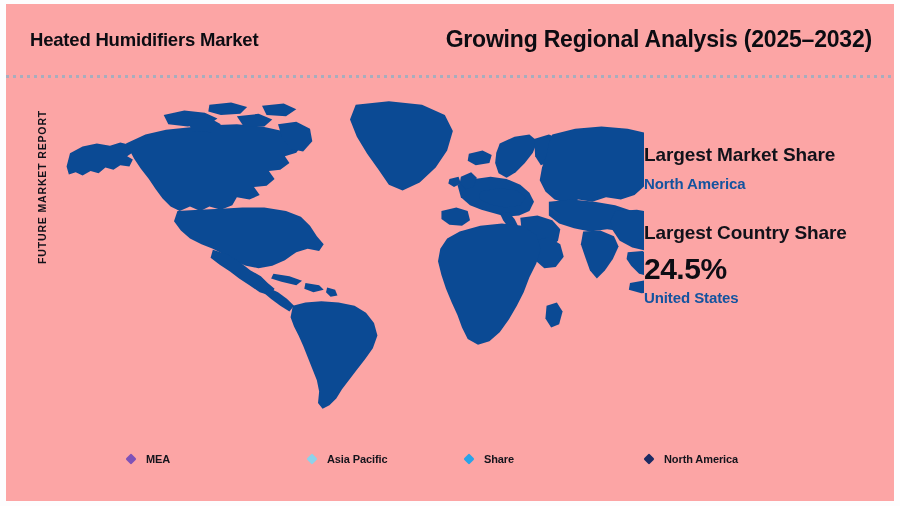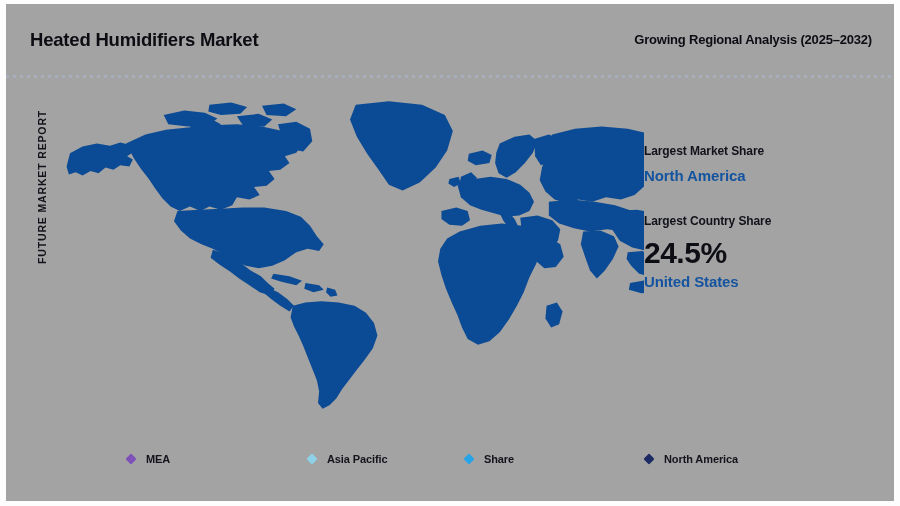--- a/index.html
+++ b/index.html
@@ -22,21 +22,21 @@
     border-top: 4px solid #fdfdfe;
     border-bottom: 5px solid #fdfdfe;
     border-left: 6px solid #fdfdfe;
     border-right: 6px solid #fdfdfe;
     overflow: hidden;
   }
   .inner {
     position: relative;
     width: 100%;
     height: 100%;
-    background: #a3a3a3;
+    background: #fca5a5;
   }
 
   
   .header {
     position: absolute;
     top: 0;
     left: 0;
     right: 0;
     height: 71px;
     display: flex;
@@ -46,21 +46,21 @@
     box-sizing: border-box;
   }
   .header-title {
     font-size: 18.5px;
     font-weight: bold;
     color: #0c0c12;
     letter-spacing: -0.2px;
     white-space: nowrap;
   }
   .header-subtitle {
-    font-size: 13px;
+    font-size: 23px;
     font-weight: bold;
     color: #0c0c12;
     letter-spacing: -0.2px;
     white-space: nowrap;
   }
   .divider {
     position: absolute;
     top: 71px;
     left: 0;
     right: 0;
@@ -104,21 +104,21 @@
   
   .stats {
     position: absolute;
     left: 638px;
     top: 140px;
     width: 250px;
   }
   .stat-block { margin-bottom: 30px; }
   .stat-block:last-child { margin-bottom: 0; }
   .stat-label {
-    font-size: 12px;
+    font-size: 19px;
     font-weight: bold;
     color: #11121a;
     letter-spacing: -0.1px;
     margin-bottom: 9px;
   }
   .stat-value {
     font-size: 30px;
     font-weight: bold;
     color: #0d0d14;
     line-height: 1.05;

